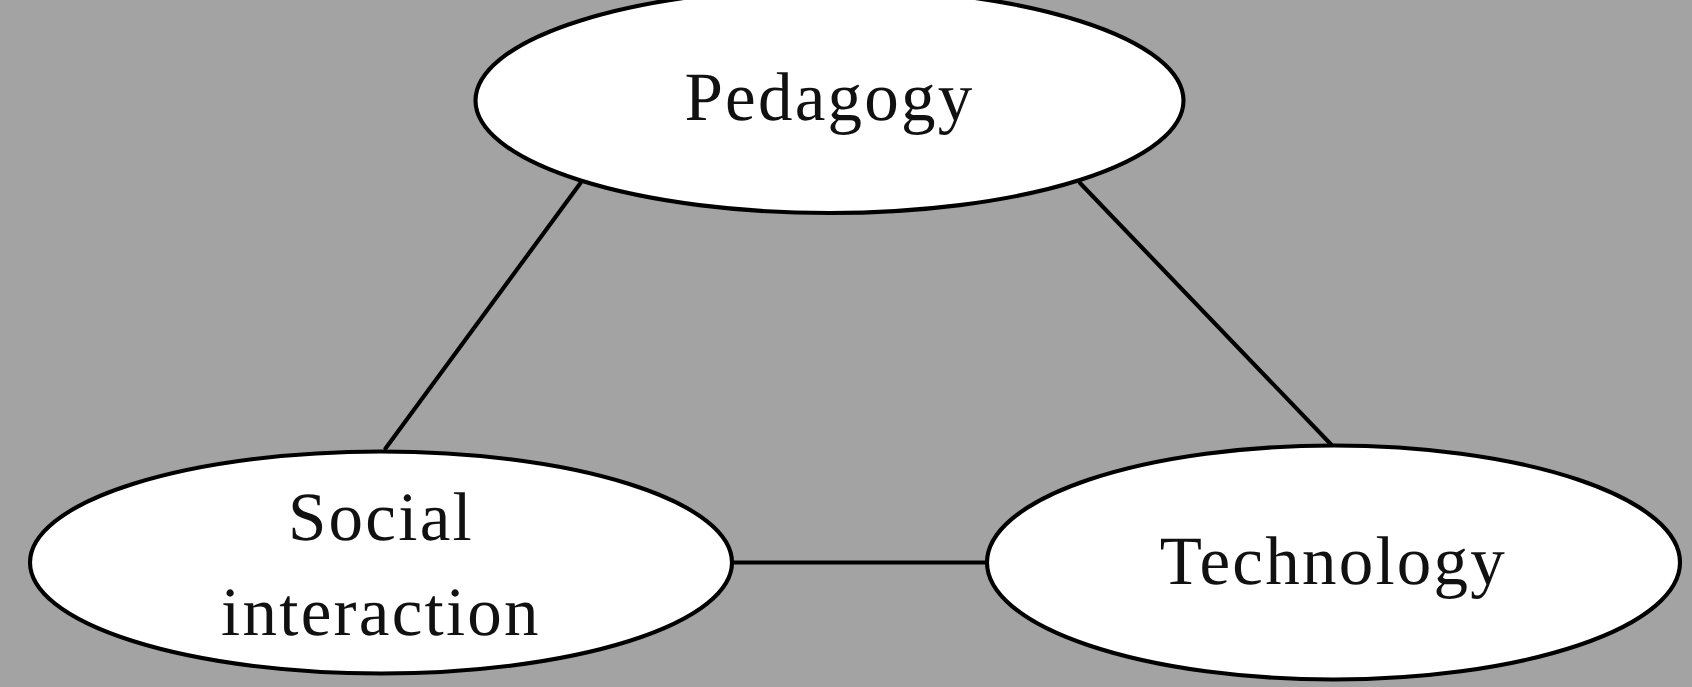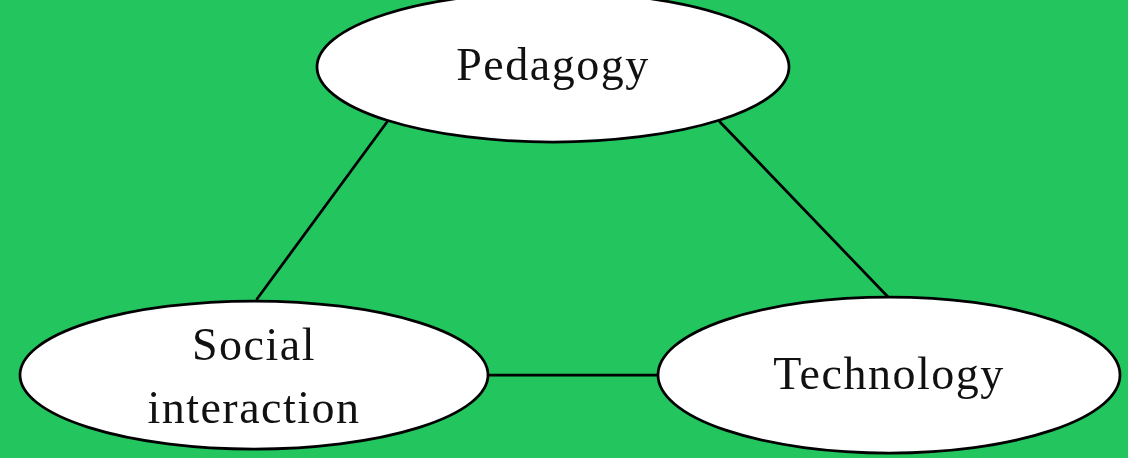--- a/index.html
+++ b/index.html
@@ -4,21 +4,21 @@
 <style>
   html, body {
     margin: 0;
     padding: 0;
     background: #ffffff;
   }
   .canvas-wrap {
     position: relative;
     width: 1128px;
     height: 458px;
-    background: #22c55e;
+    background: #a3a3a3;
     overflow: hidden;
   }
   svg.diagram {
     display: block;
     width: 1128px;
     height: 458px;
   }
   .node-ellipse {
     fill: #ffffff;
     stroke-width: 2.75;

